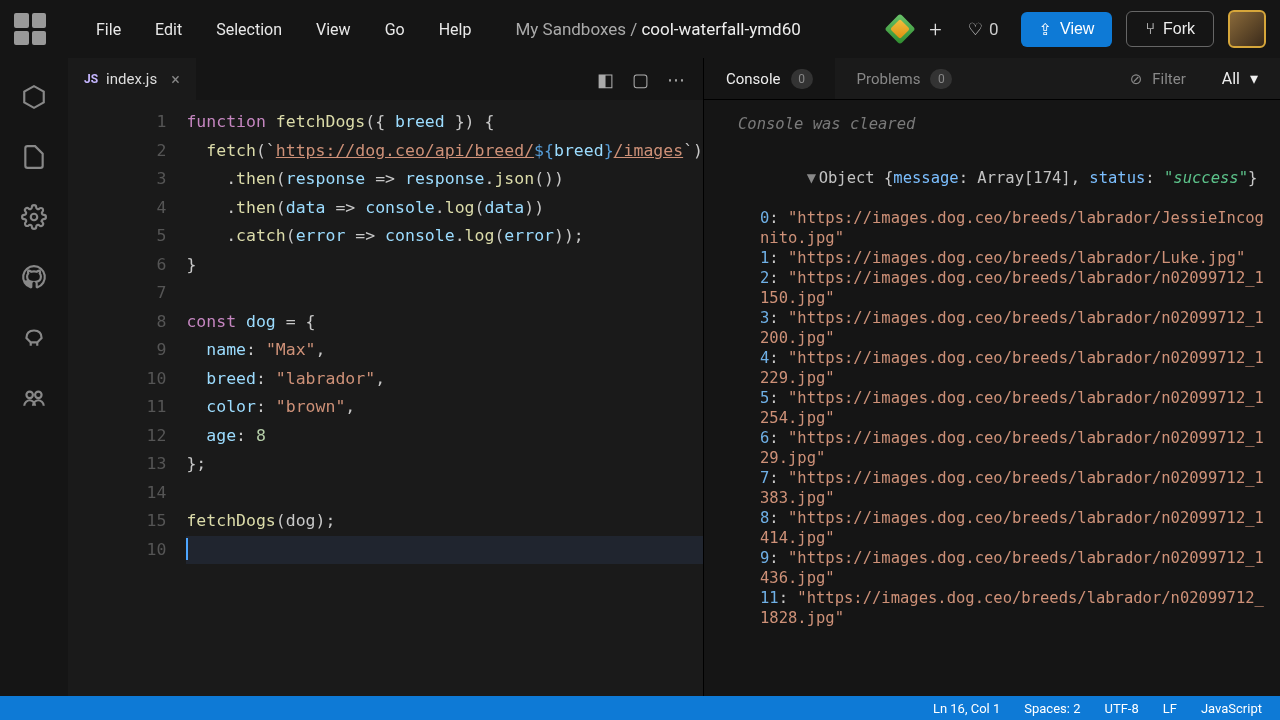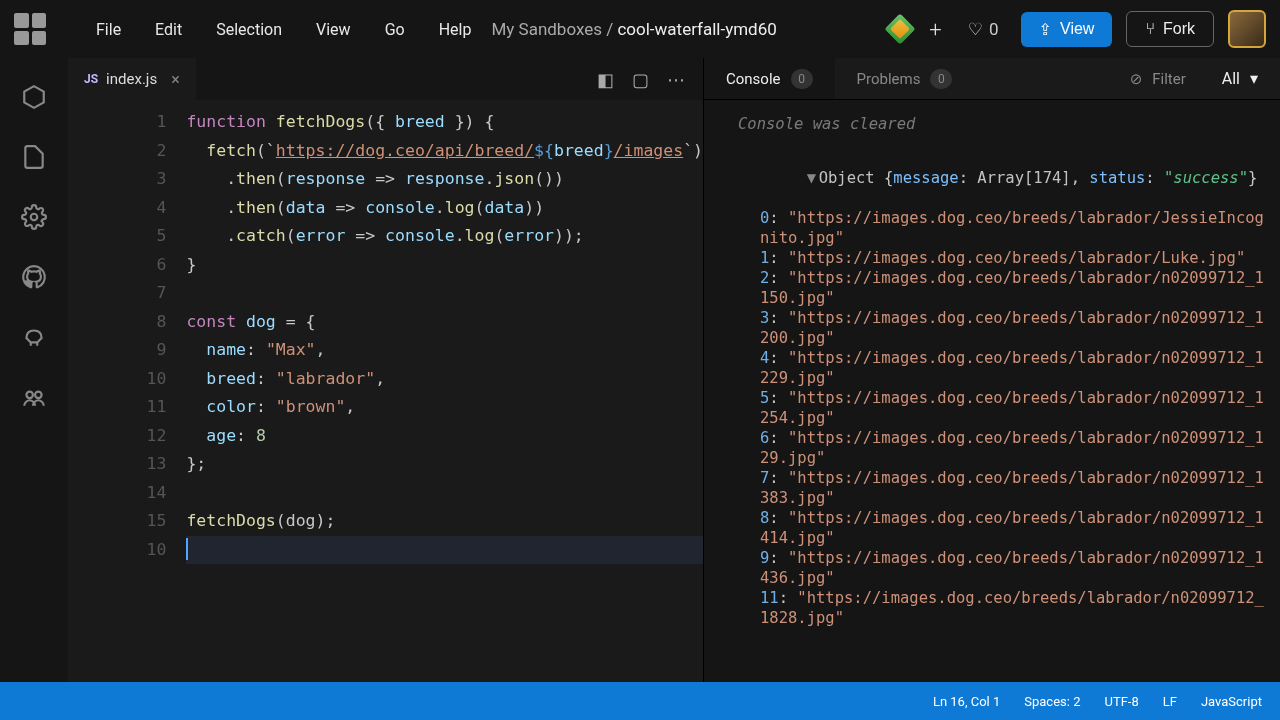--- a/index.html
+++ b/index.html
@@ -31,20 +31,21 @@
 }
 .logo-box span { background: #999; border-radius: 2px; }
 .menu-item {
   padding: 6px 14px;
   color: #e8e8e8;
   font-size: 16px;
   cursor: pointer;
   border-radius: 4px;
 }
 .breadcrumb {
+  margin-left: 24px;
   font-size: 17px;
   color: #aaa;
 }
 .breadcrumb .name { color: #eee; }
 .spacer { flex: 1; }
 .top-right { display: flex; align-items: center; gap: 14px; }
 .diamond-icon {
   width: 22px; height: 22px;
   background: linear-gradient(135deg,#6bc46b,#2e8b2e);
   transform: rotate(45deg);
@@ -151,21 +152,21 @@
 .obj-line { white-space:pre-wrap; word-break:break-all; }
 .tri { display:inline-block; width:10px; color:#888; margin-right:2px;}
 .key { color:#7cbfff; }
 .type { color:#c2c2c2; }
 .success { color:#5cc28a; font-style:italic;}
 .arrstr { color:#ce9178; }
 .idx { color:#6fb0e6; }
 .console-rows { padding-left:28px; }
 .msg-header { padding-left:14px; }
 .status-bar {
-  height:38px; background:#0e7ad6; color:#fff; display:flex;
+  height:24px; background:#0e7ad6; color:#fff; display:flex;
   align-items:center; font-size:13px; padding:0 18px; gap:24px;
 }
 .status-spacer { flex:1; }
 </style>
 </head>
 <body>
 
 <div class="topbar">
   <div class="logo-box">
       <span></span>

